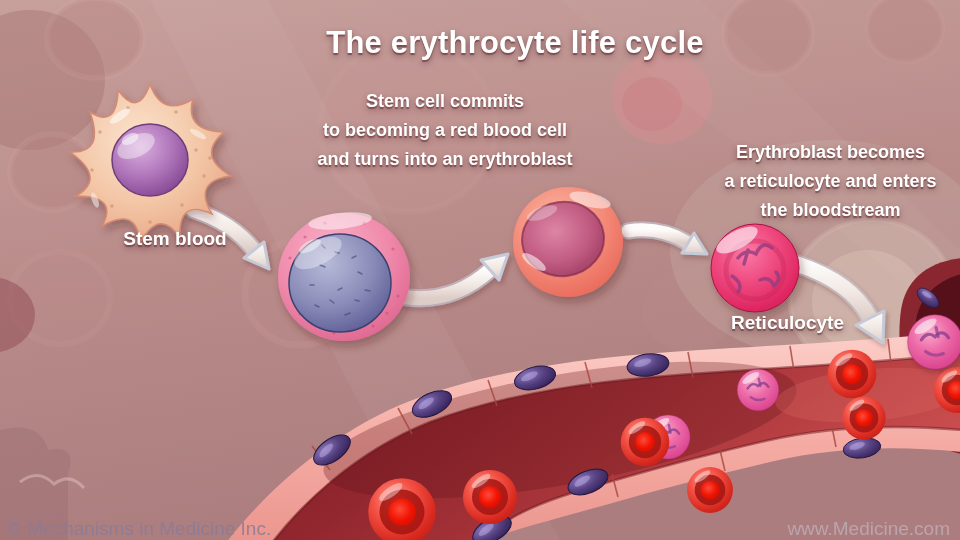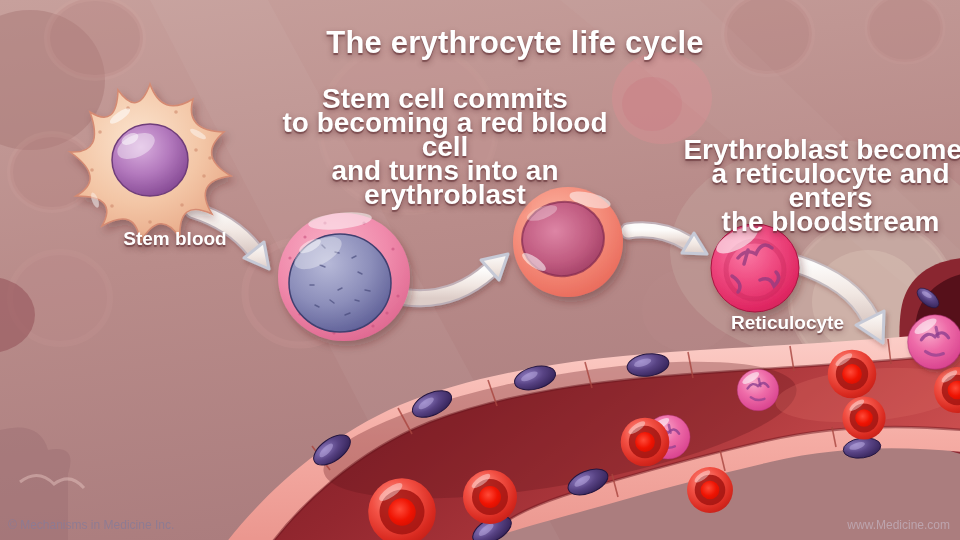--- a/index.html
+++ b/index.html
@@ -8,24 +8,24 @@
     font-family:"Liberation Sans", sans-serif;
   }
   .stage svg{position:absolute;left:0;top:0;}
   .abs{position:absolute;}
   .wtxt{
     color:#ffffff;font-weight:bold;text-align:center;
     text-shadow:0 2px 1px rgba(90,40,45,.55), 0 3px 6px rgba(70,25,30,.45);
     white-space:pre-line;line-height:1.25;padding-left:35px;
   }
   .title{font-size:31px;letter-spacing:.2px;}
-  .caption{font-size:28px;line-height:24px;}
+  .caption{font-size:18px;line-height:29px;}
   .celllabel{font-size:19px;}
   .footer{
-    font-size:12px;font-weight:400;text-shadow:none;white-space:nowrap;
+    font-size:19px;font-weight:400;text-shadow:none;white-space:nowrap;
   }
 </style>
 </head>
 <body>
 
 <div class="stage">
 
 <svg width="960" height="540" viewBox="0 0 960 540">
   <defs>
     <linearGradient id="bgG" x1="0" y1="0" x2="0.25" y2="1">

